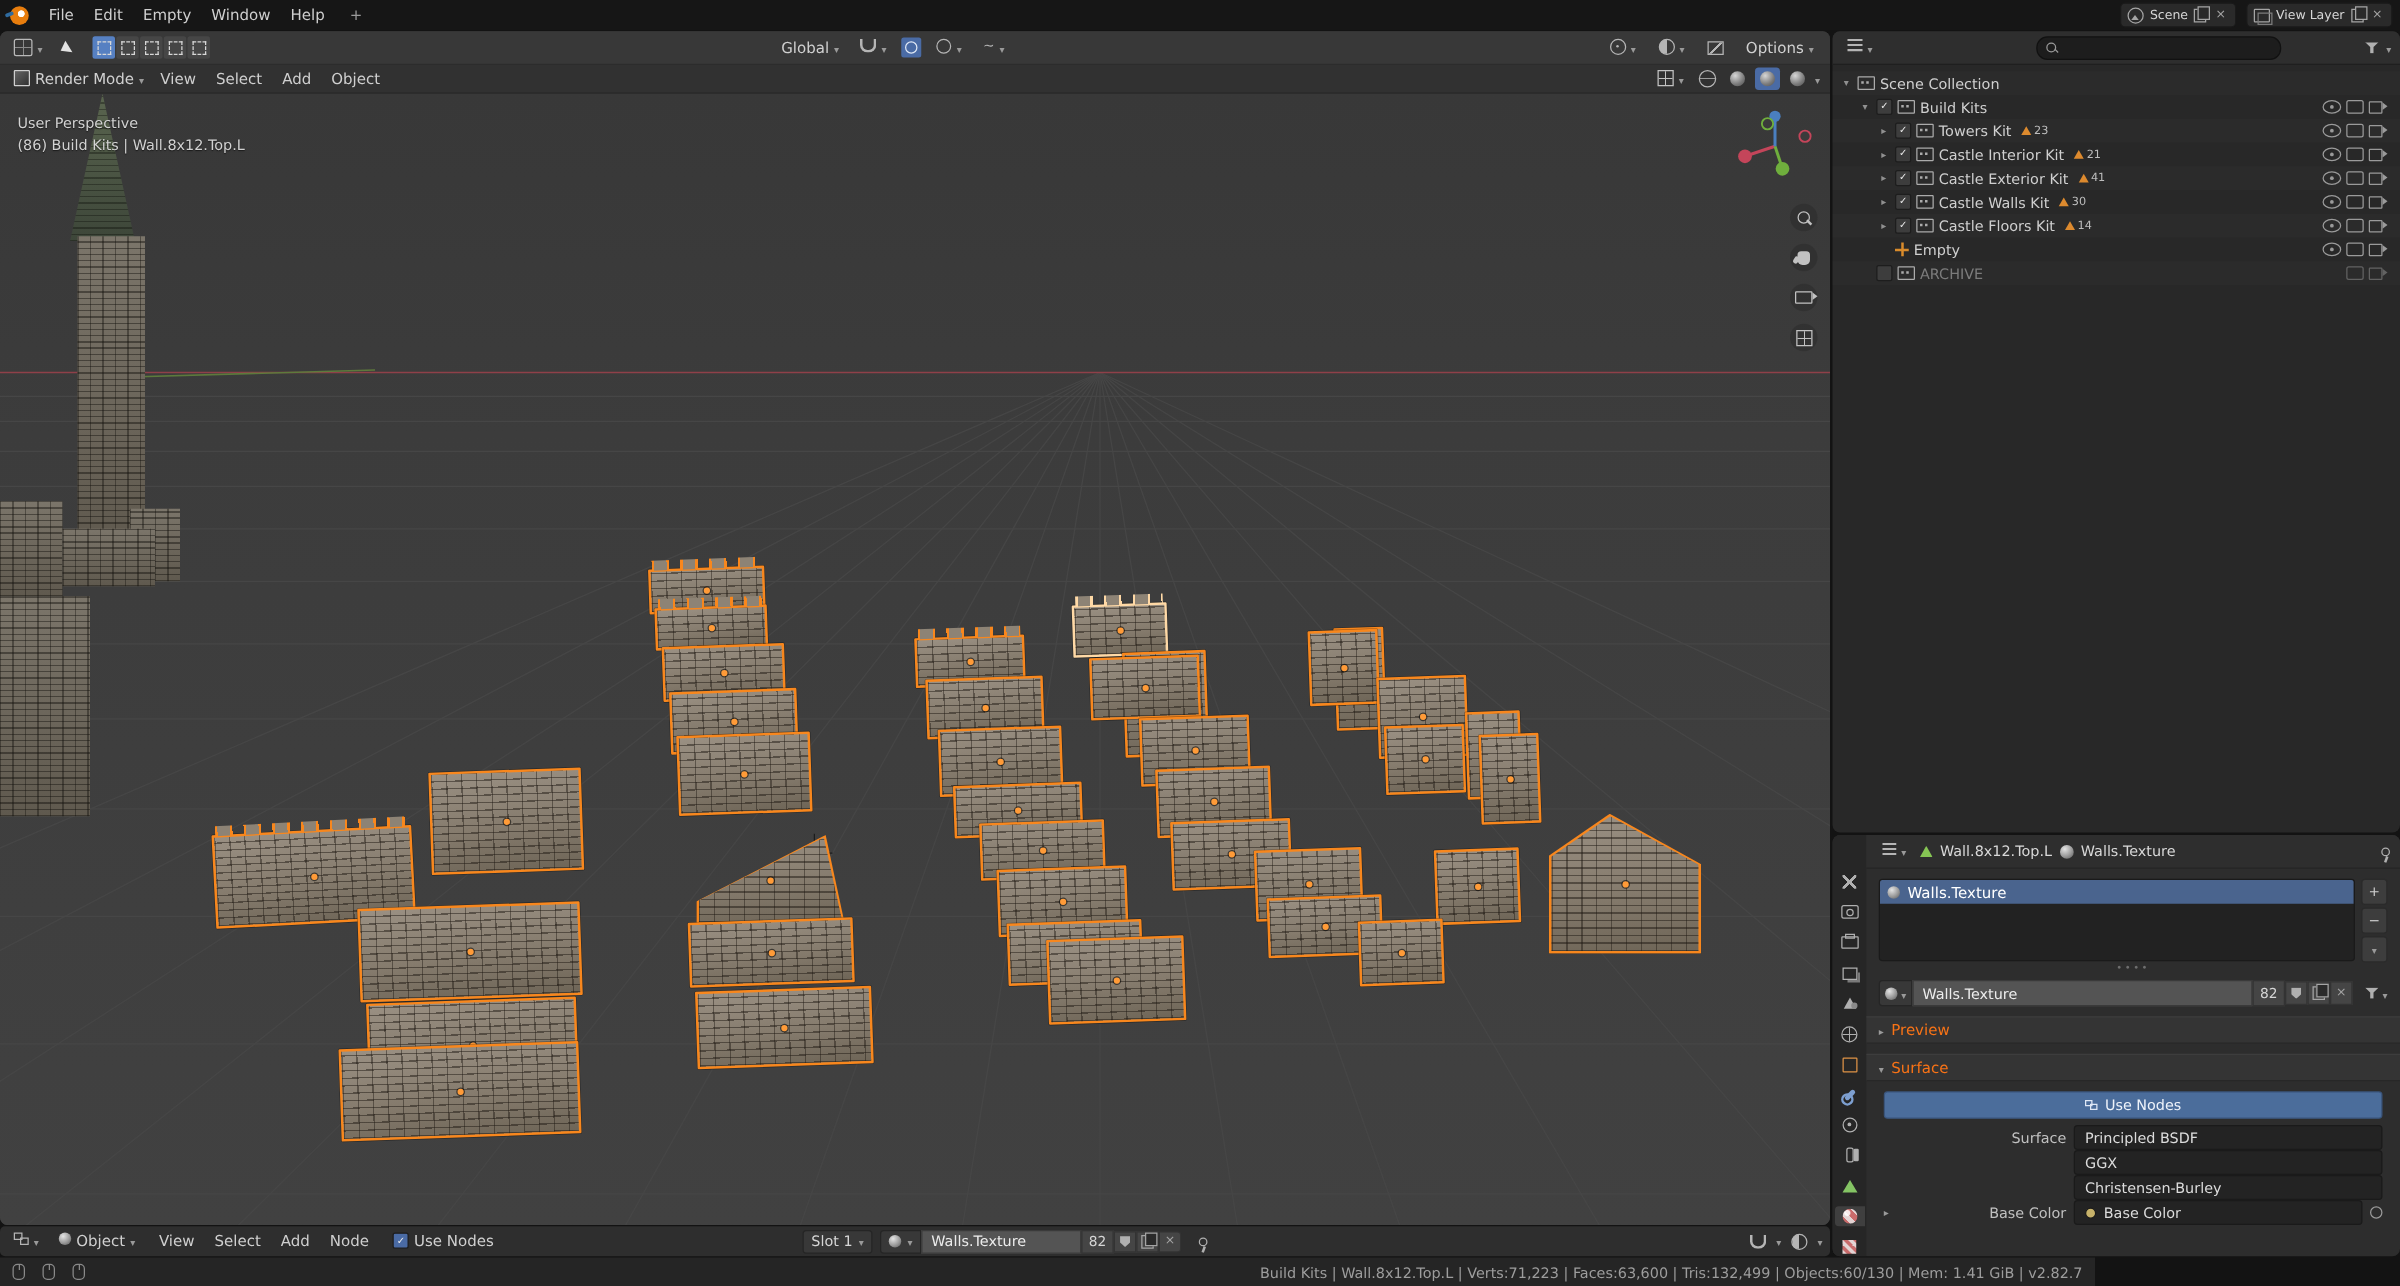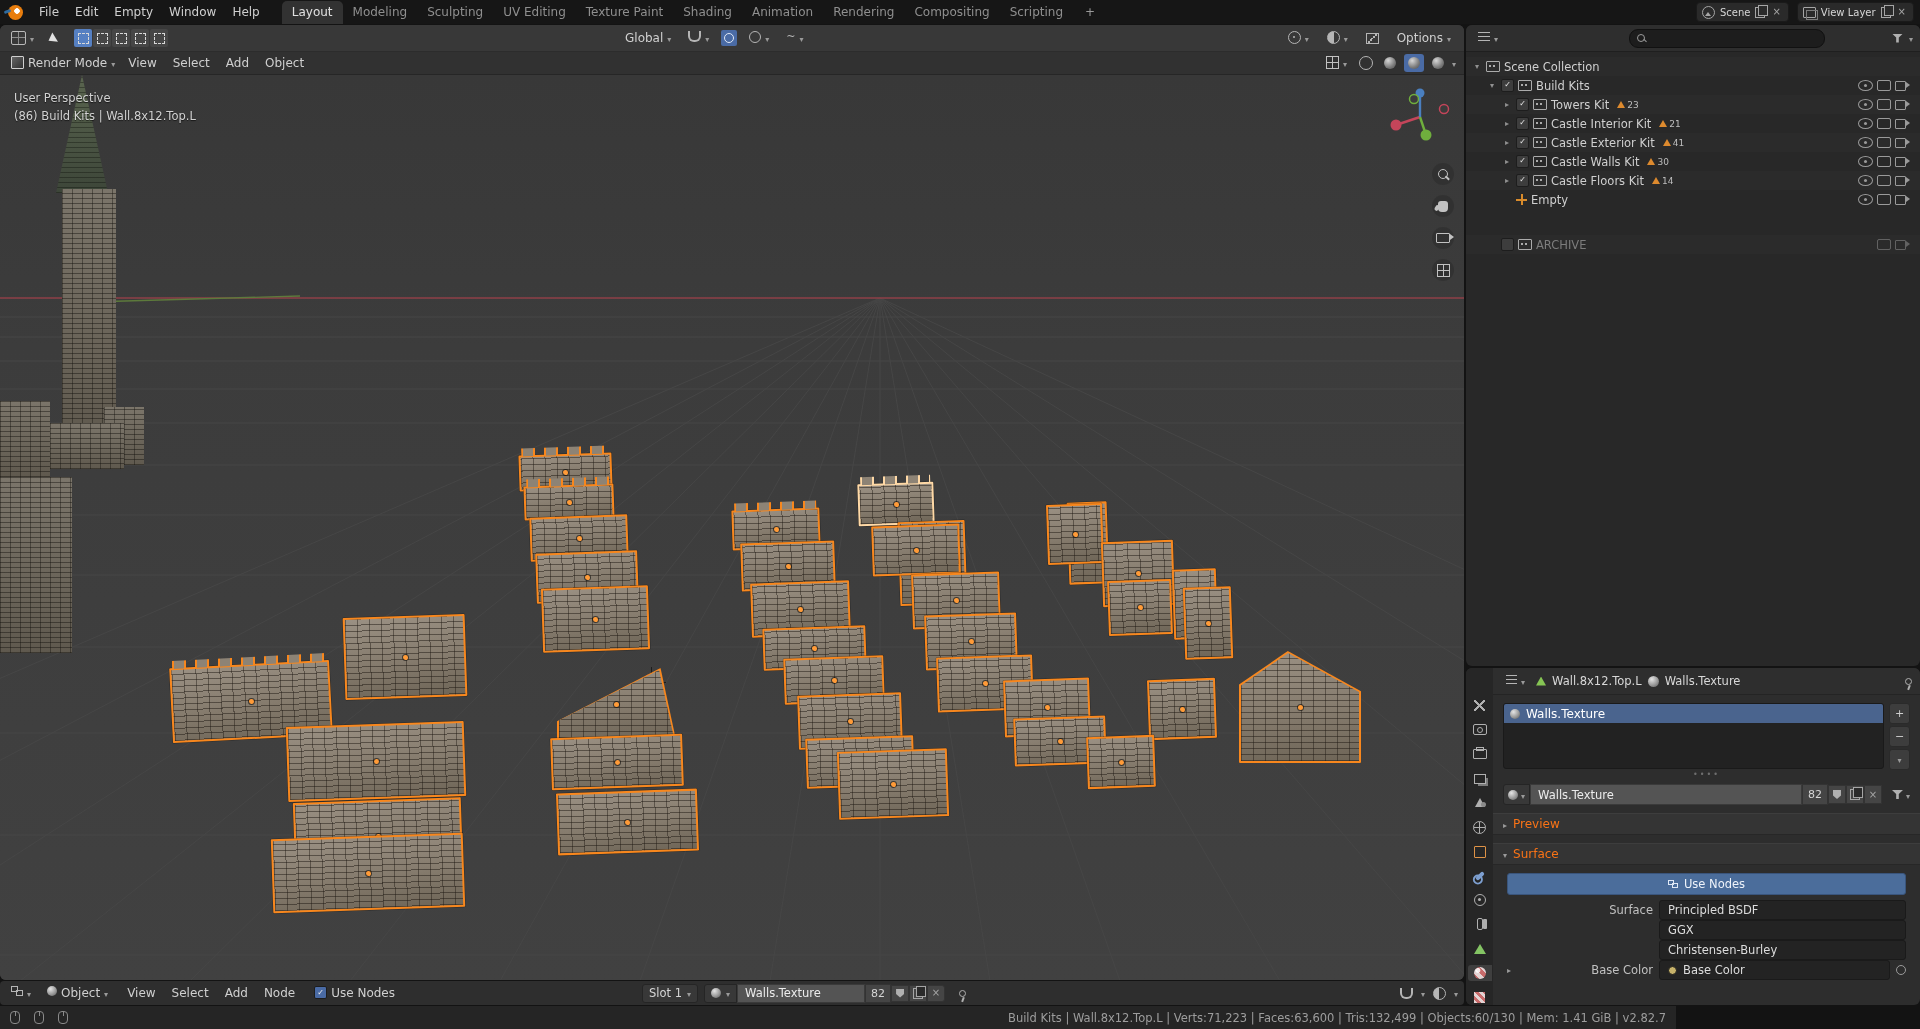--- a/index.html
+++ b/index.html
@@ -217,32 +217,20 @@
 
   <div id="topbar">
     <span class="blogo"></span>
     <div id="menubar">
         <div class="menu-item">File</div>
         <div class="menu-item">Edit</div>
         <div class="menu-item">Empty</div>
         <div class="menu-item">Window</div>
         <div class="menu-item">Help</div>
       </div>
-    <div id="tabs">
-        <div class="ws-tab active">Layout</div>
-        <div class="ws-tab">Modeling</div>
-        <div class="ws-tab">Sculpting</div>
-        <div class="ws-tab">UV Editing</div>
-        <div class="ws-tab">Texture Paint</div>
-        <div class="ws-tab">Shading</div>
-        <div class="ws-tab">Animation</div>
-        <div class="ws-tab">Rendering</div>
-        <div class="ws-tab">Compositing</div>
-        <div class="ws-tab">Scripting</div>
-      </div>
     <span class="plus-tab">+</span>
     <div id="topbar-right">
       <div class="id-field">
         <span class="i-scene16"></span>
         <span class="txt">Scene</span>
         <span class="i-copy"></span>
         <span class="xglyph">×</span>
       </div>
       <div class="id-field">
         <span class="i-layers"></span>
@@ -741,21 +729,21 @@
         </div>
         <div class="orow" style="padding-left: 36px;">
           <span class="disc"></span>
           <span class="oicon i-empty"></span>
           <span class="olabel">Empty</span>
           <span class="ospacer"></span>
           <span class="vicon i-eye"></span>
           <span class="vicon i-screen"></span>
           <span class="vicon i-camera"></span>
         </div>
-        <div class="orow grayed" style="padding-left: 21px; margin-top: 26px;">
+        <div class="orow grayed" style="padding-left: 21px;">
           <span class="disc"></span>
           <span class="ocheck"></span>
           <span class="oicon i-collection"></span>
           <span class="olabel">ARCHIVE</span>
           <span class="ospacer"></span>
           <span class="vicon i-screen"></span>
           <span class="vicon i-camera"></span>
         </div>
       </div>
   </div>

